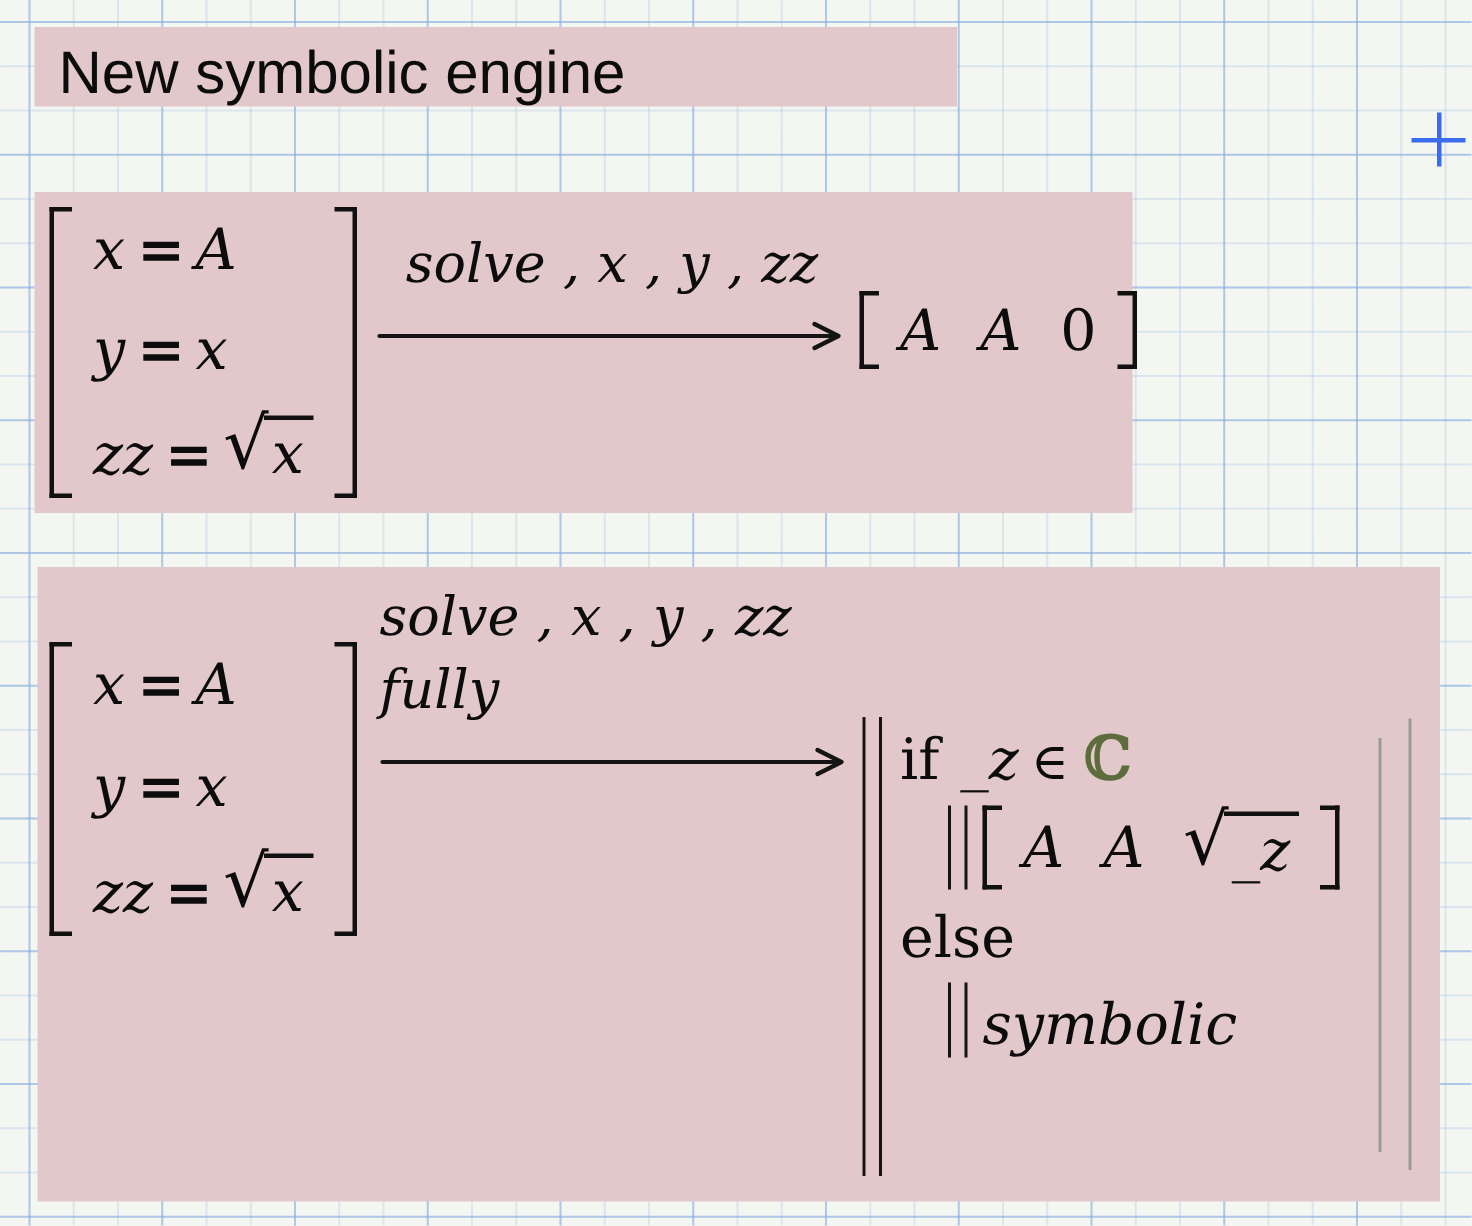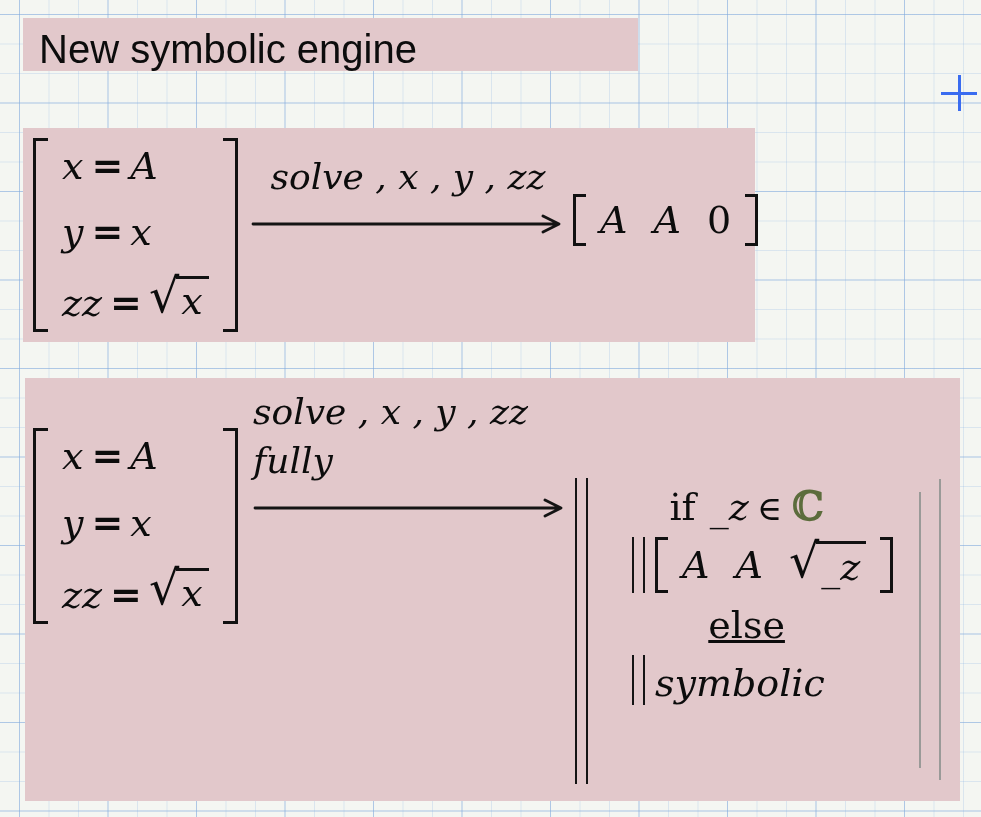--- a/index.html
+++ b/index.html
@@ -49,25 +49,25 @@
   .arrow-group{position:absolute;display:flex;flex-direction:column;}
   .b1-arrow{left:228px;top:26px;width:314px;text-align:center;}
   .b2-arrow{left:228px;top:10px;width:314px;text-align:left;}
   .arrow-label{font-size:36px;line-height:1.3;white-space:nowrap;}
   .b2-arrow .arrow-label{line-height:1.35;}
   .arrow-svg{display:block;margin-top:10px;}
   .b1-result{position:absolute;left:550px;top:66px;}
   
   .program{position:absolute;left:550px;top:100px;height:306px;display:flex;align-items:stretch;}
   .vbar2{width:9px;border-left:2.5px solid #141414;border-right:2.5px solid #141414;align-self:stretch;flex:none;}
-  .prog-body{margin-left:12px;display:flex;flex-direction:column;text-align:center;}
+  .prog-body{margin-left:12px;display:flex;flex-direction:column;}
   .if-line{padding-top:4px;white-space:nowrap;}
   .branch{display:flex;align-items:stretch;margin-left:32px;margin-top:8px;}
   .branch .vbar2{margin-right:10px;}
-  .else-line{margin-top:10px;white-space:nowrap;text-decoration:underline;}
+  .else-line{margin-top:10px;white-space:nowrap;}
   .cset{font-style:normal;color:#5c6c3c;font-weight:600;}
   .elem-sym{font-style:normal;font-size:34px;margin:0 10px 0 8px;}
   .uvar{margin-left:14px;}
   
   .gray-bar{position:absolute;width:0;border-left:2px solid #9a9a98;}
   .gbar1{left:894px;top:114px;height:276px;}
   .gbar2{left:914px;top:101px;height:301px;}
   
   .crosshair{position:absolute;left:941px;top:75px;width:36px;height:36px;}
   .crosshair .h{position:absolute;left:0;top:16.5px;width:36px;height:3.5px;background:#3a6cf0;}

